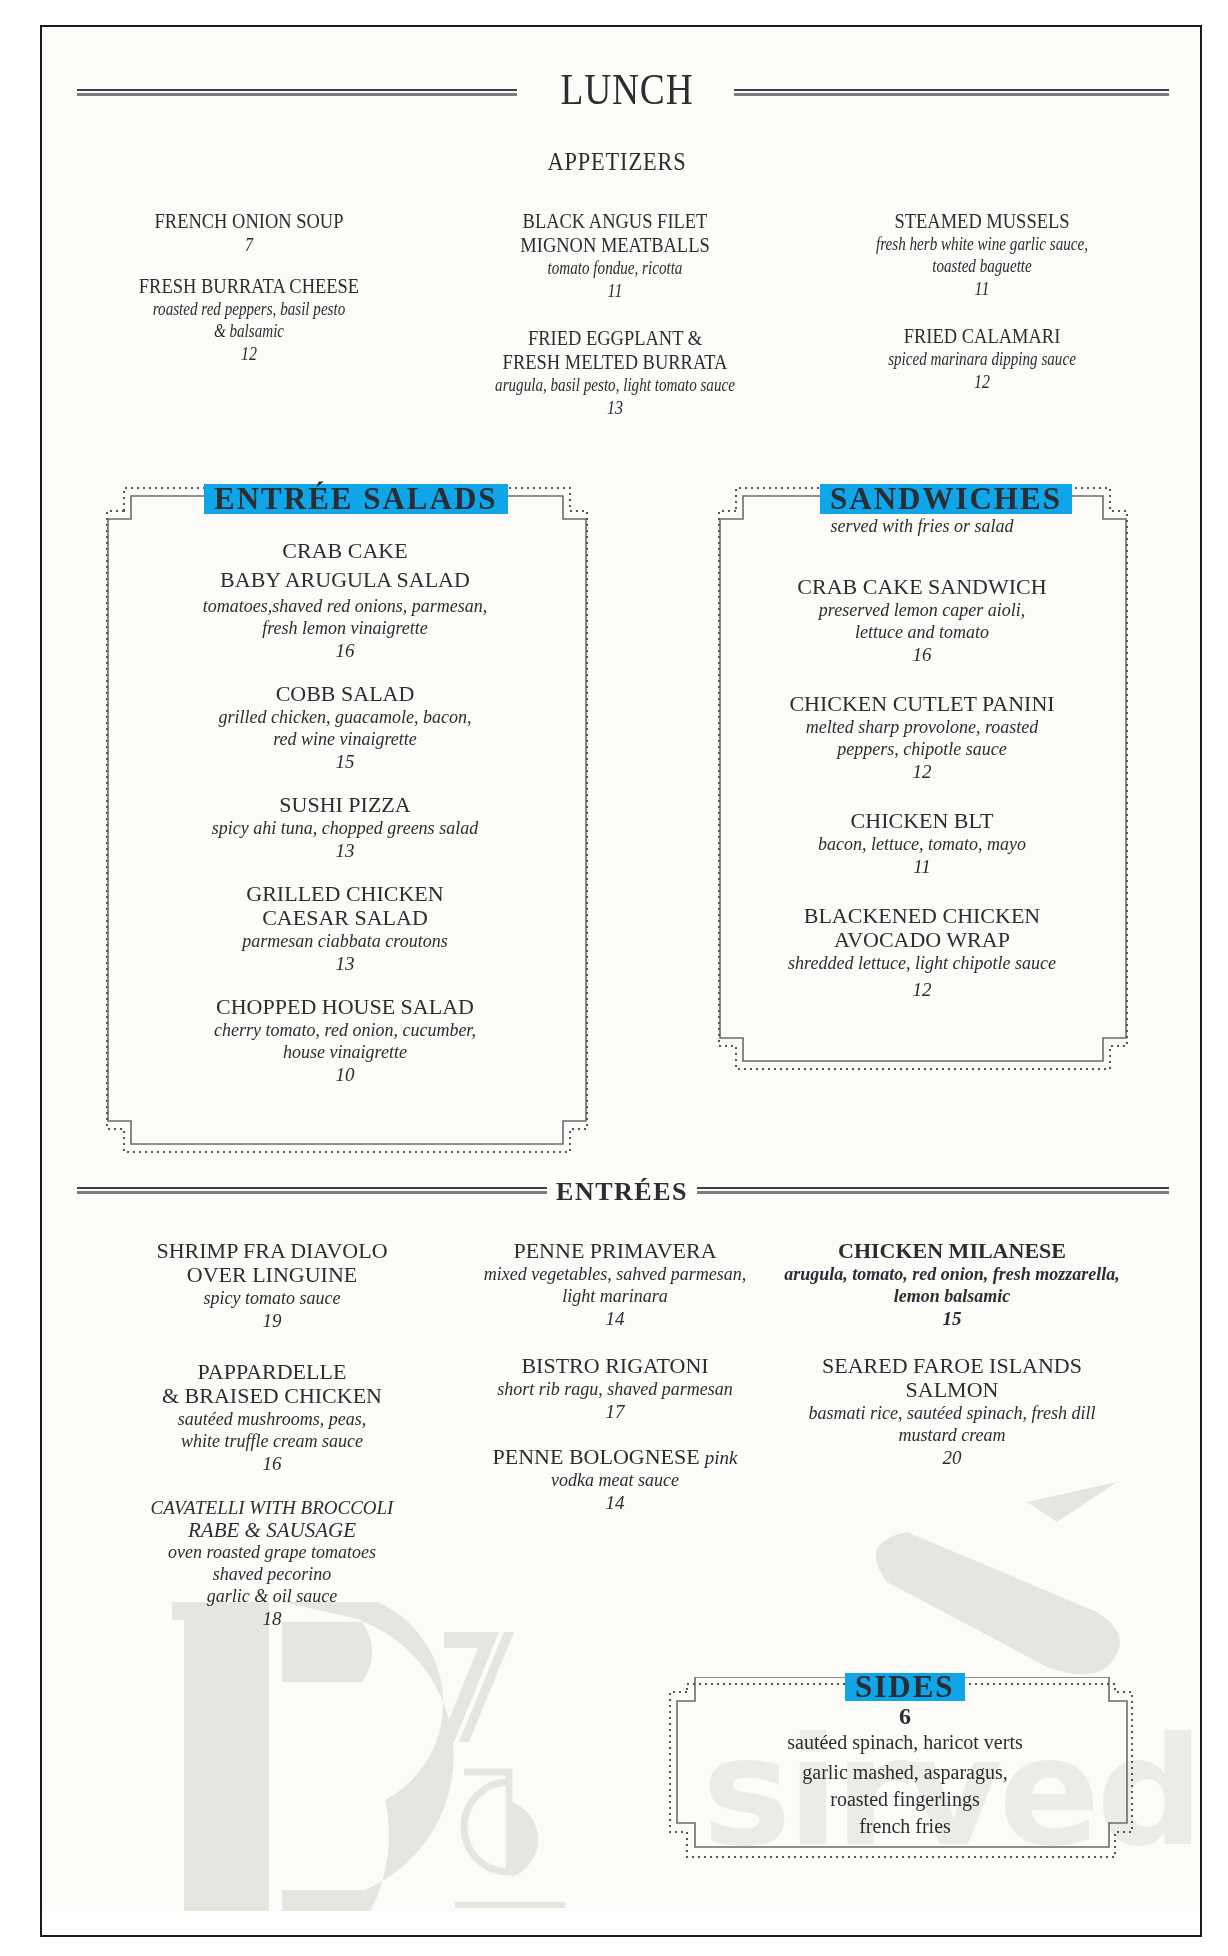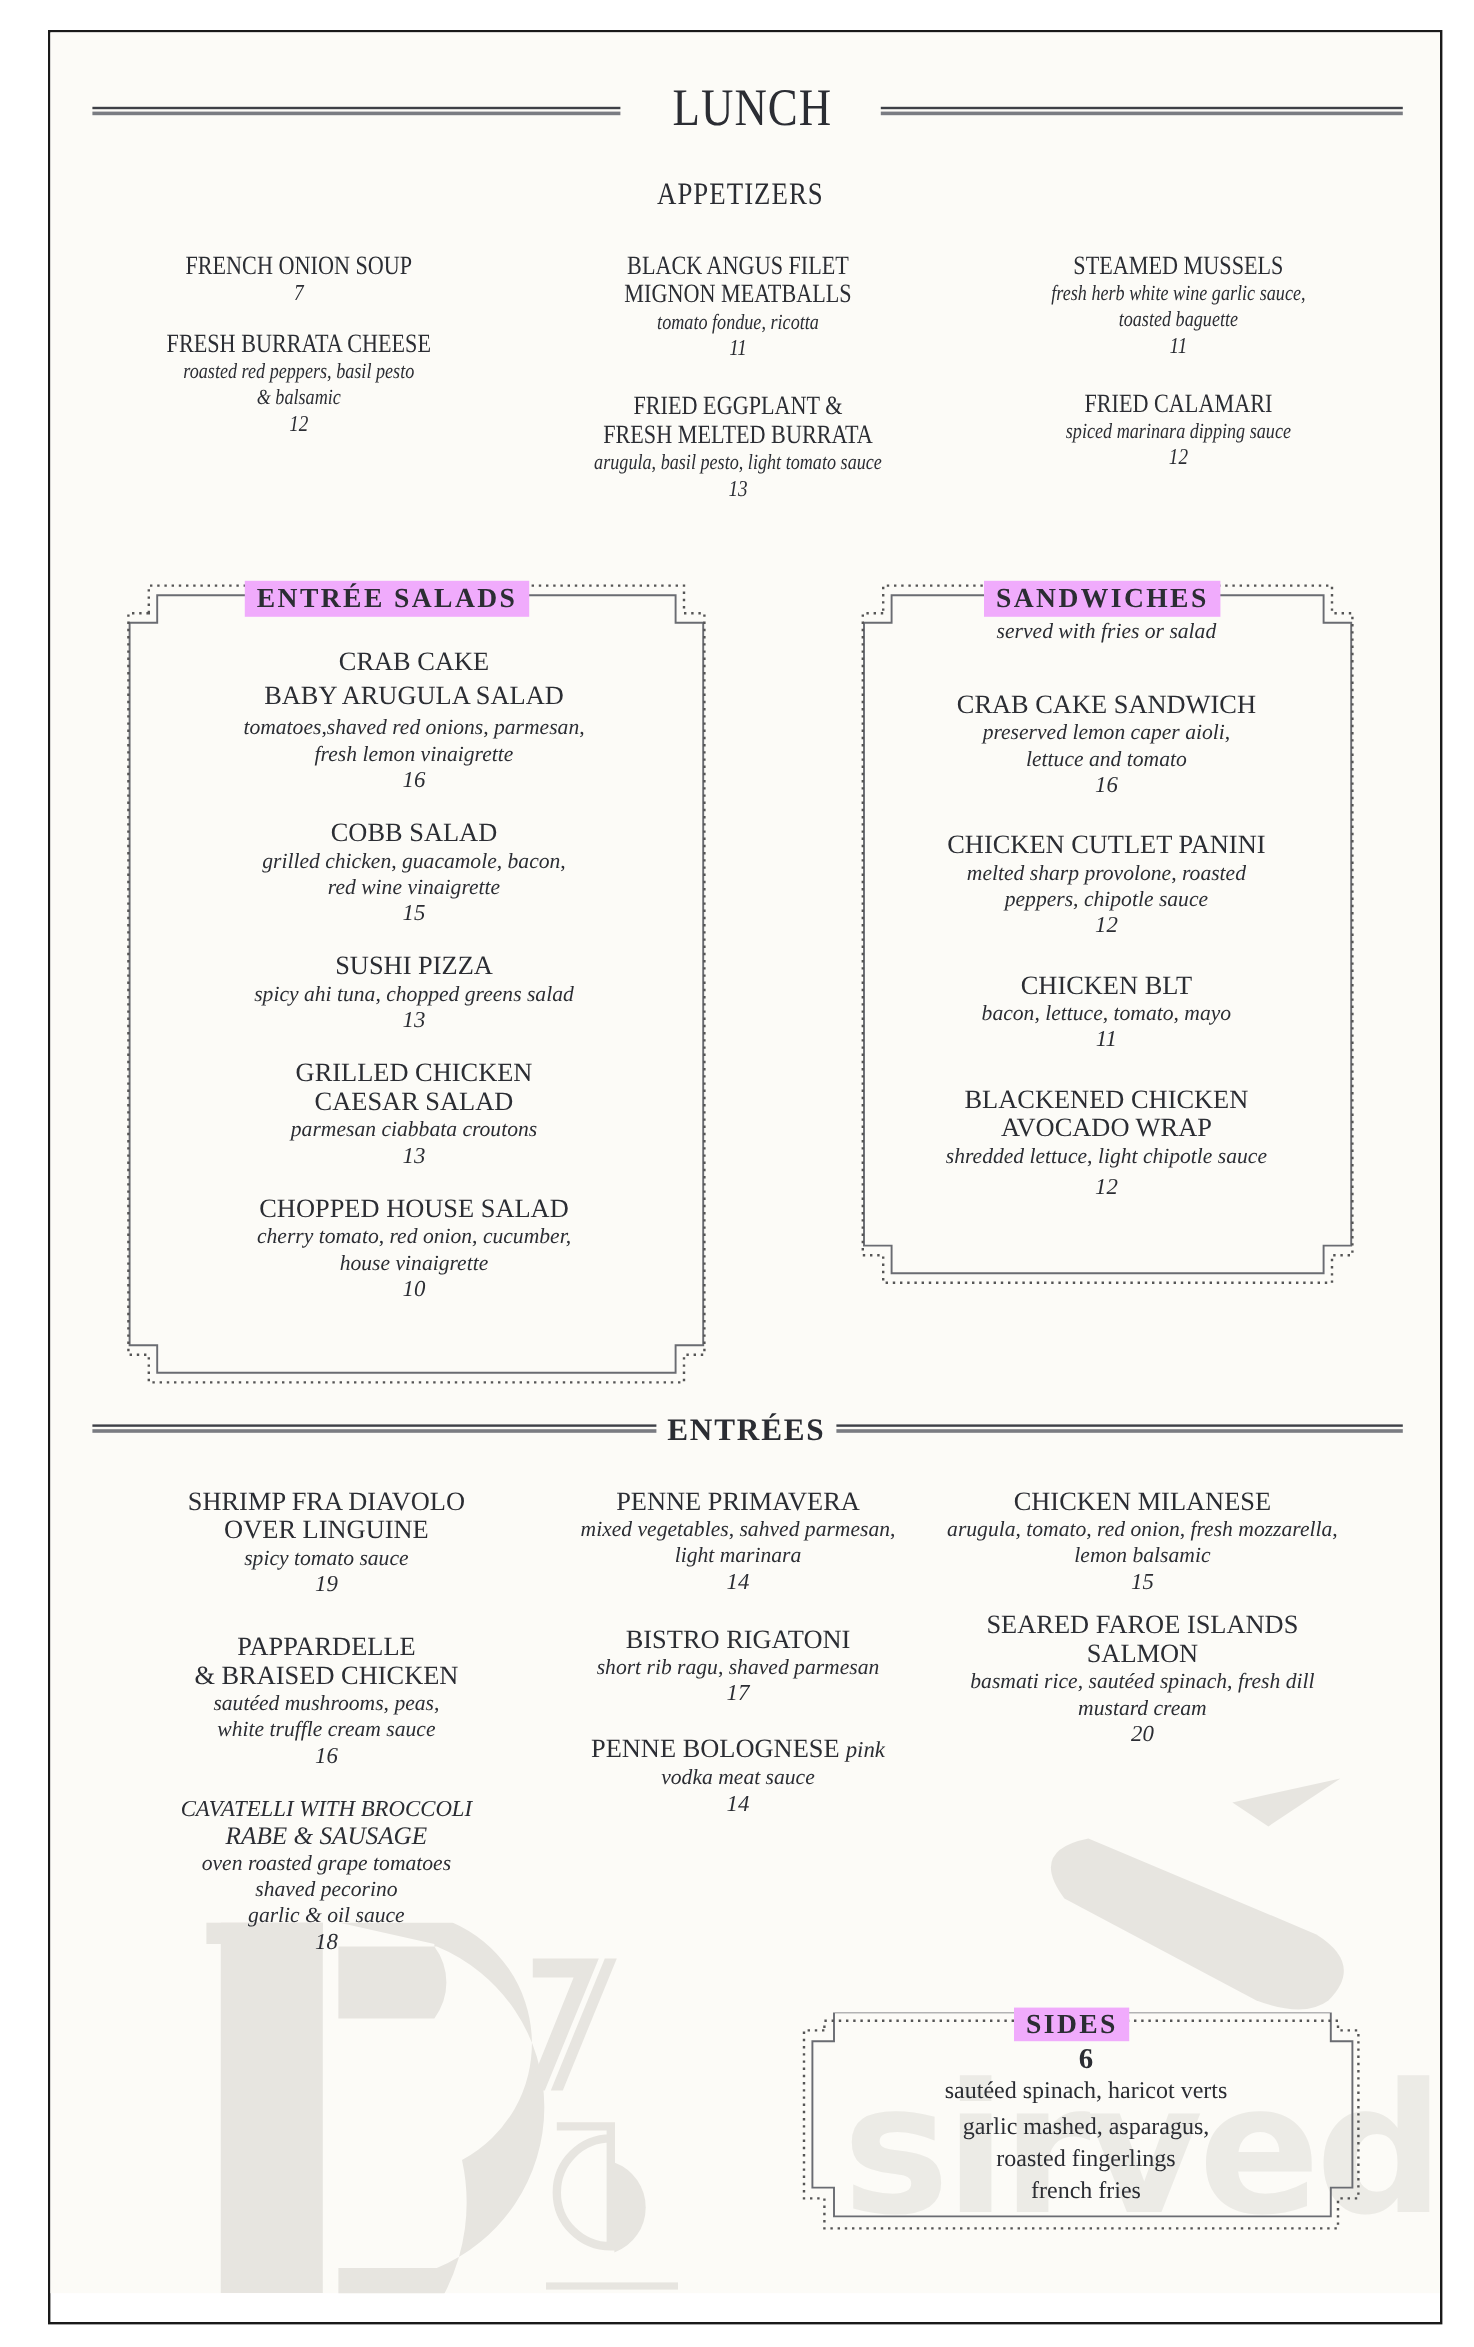--- a/index.html
+++ b/index.html
@@ -12,21 +12,21 @@
   .dbl-line { position:absolute; height:7px; border-top:2px solid #3e4047; border-bottom:3px solid #7a7c82; }
   .h-title { position:absolute; font-family:"Liberation Serif",serif; letter-spacing:1px; color:#2b2d33; }
   .name { font-family:"Liberation Serif",serif; font-size:22px; line-height:24px; color:#2b2d33; }
   .desc { font-family:"Liberation Serif",serif; font-style:italic; font-size:18px; line-height:22px; color:#2b2d33; }
   .price { font-family:"Liberation Serif",serif; font-style:italic; font-size:19px; line-height:23px; color:#2b2d33; }
   .cond { transform:scaleX(0.84); transform-origin:center top; }
   .item { margin-bottom:24px; }
   .col { position:absolute; text-align:center; }
   .watermark { position:absolute; fill:#e7e5e0; }
   .frame svg { position:absolute; left:0; top:0; }
-  .sec-label { position:absolute; font-family:"Liberation Serif",serif; font-weight:bold; font-size:23px; letter-spacing:2px; background:#f0abfc; padding:0 10px; white-space:nowrap; }
+  .sec-label { position:absolute; font-family:"Liberation Serif",serif; font-weight:bold; font-size:31px; letter-spacing:2px; background:#0ea5e9; padding:0 10px; white-space:nowrap; }
   .sides-text { font-family:"Liberation Serif",serif; font-size:20px; line-height:27px; }
 </style>
 </head>
 <body>
 
 <div class="page">
   <div class="cream">
 
     <svg class="watermark" style="left:100px;top:1575px;" width="520" height="310" viewBox="0 0 520 310">
       <rect x="42" y="0" width="85" height="355" transform="scale(1,0.87)"></rect>
@@ -216,21 +216,21 @@
         <div>
           <span class="name">PENNE BOLOGNESE</span>
           <span class="desc" style="font-size:19px;">pink</span>
         </div>
         <div class="desc">vodka meat sauce</div>
         <div class="price">14</div>
       </div>
     </div>
 
     <div class="col" style="left:730px;width:360px;top:1212px;">
-      <div class="item" style="margin-bottom:12px;">
+      <div class="item" style="margin-bottom:24px;font-weight:bold;">
         <div class="name">CHICKEN MILANESE</div>
         <div class="desc">arugula, tomato, red onion,  fresh mozzarella,</div>
         <div class="desc">lemon balsamic</div>
         <div class="price">15</div>
       </div>
       <div class="item" style="margin-bottom:26px;">
         <div class="name">SEARED FAROE ISLANDS</div>
         <div class="name">SALMON</div>
         <div class="desc">basmati rice, sautéed spinach, fresh dill</div>
         <div class="desc">mustard cream</div>

